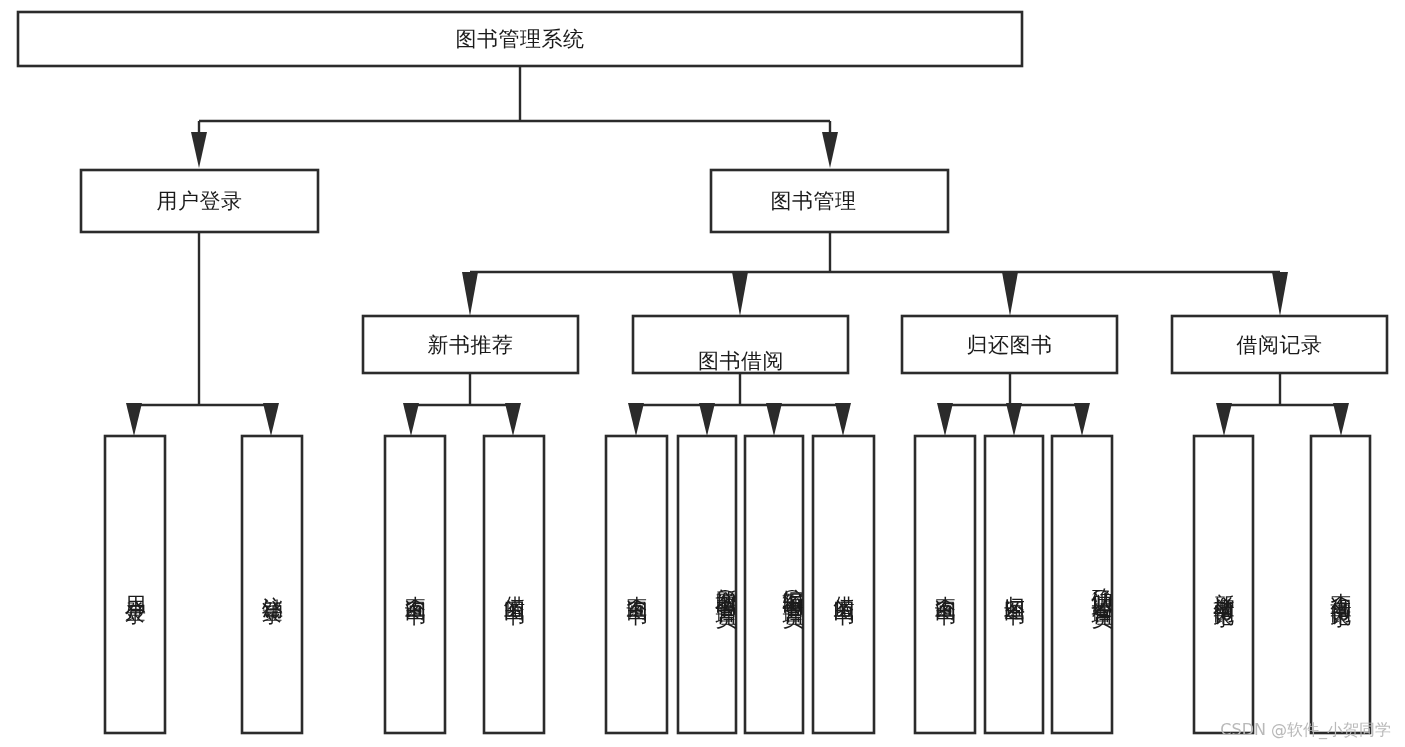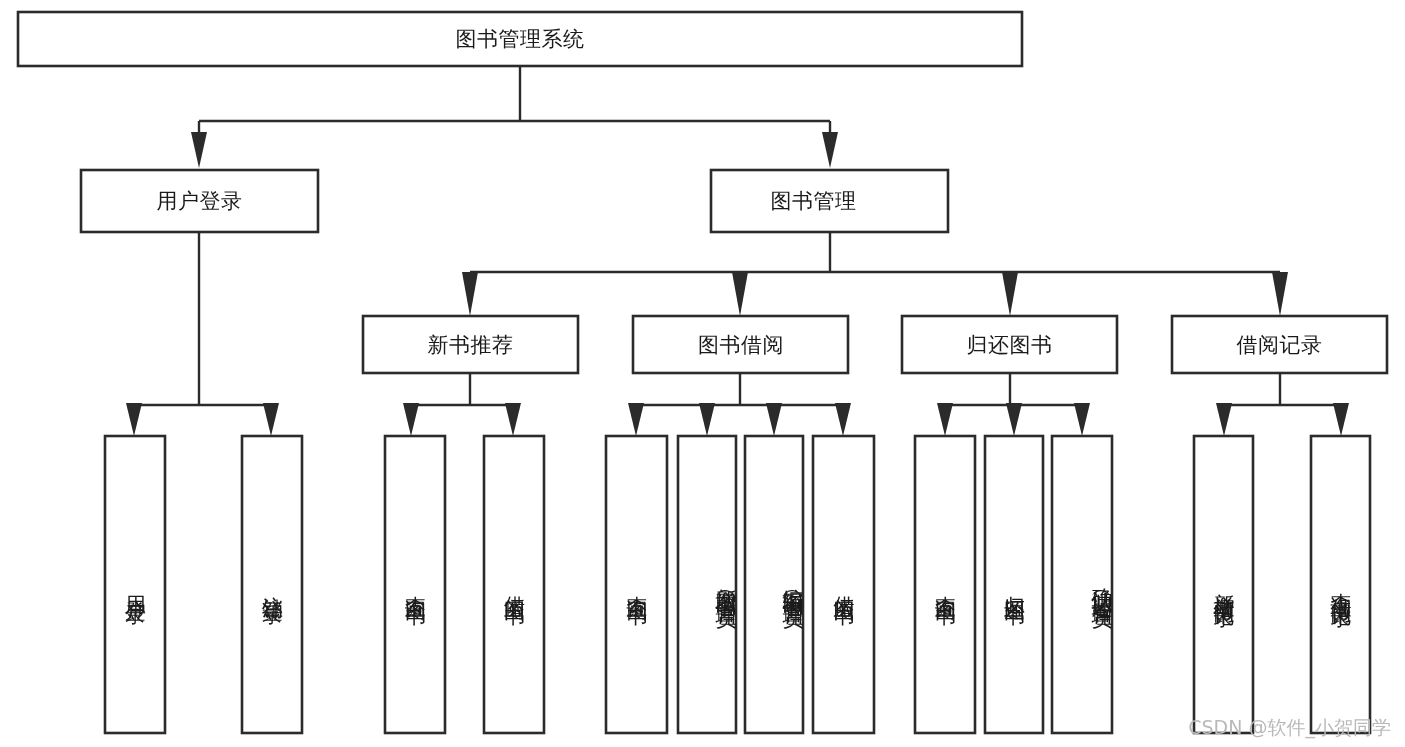--- a/index.html
+++ b/index.html
@@ -69,21 +69,21 @@
     writing-mode: vertical-rl;
     text-orientation: upright;
     letter-spacing: 3px;
     line-height: 1;
     pointer-events: none;
   }
   .watermark {
     position: absolute;
     right: 14px;
     bottom: 6px;
-    font-size: 19px;
+    font-size: 16px;
     color: #b9b9b9;
     font-family: "DejaVu Sans", "Liberation Sans", sans-serif;
     white-space: nowrap;
     pointer-events: none;
   }
 </style>
 </head>
 <body>
 
 <div id="diagram-root">
@@ -163,21 +163,21 @@
     <rect class="leaf-box" x="1311" y="436" width="59" height="297"></rect>
 
   </svg>
 
   <div class="node-label" style="left:18px; top:12px; width:1004px; height:54px;">图书管理系统</div>
 
   <div class="node-label" style="left:81px; top:170px; width:237px; height:62px;">用户登录</div>
   <div class="node-label" style="left:711px; top:170px; width:205px; height:62px;">图书管理</div>
 
   <div class="node-label" style="left:363px; top:316px; width:215px; height:57px;border-radius:28px;">新书推荐</div>
-  <div class="node-label" style="left:633px; top:316px; width:216px; height:57px;">图书借阅</div>
+  <div class="node-label" style="left:633px; top:332px; width:216px; height:57px;">图书借阅</div>
   <div class="node-label" style="left:902px; top:316px; width:215px; height:57px;">归还图书</div>
   <div class="node-label" style="left:1172px; top:316px; width:215px; height:57px;">借阅记录</div>
 
   <div class="leaf-label" style="left:105px; top:436px; width:60px; height:297px;">用户登录</div>
   <div class="leaf-label" style="left:242px; top:436px; width:60px; height:297px;">注销登录</div>
 
   <div class="leaf-label" style="left:385px; top:436px; width:60px; height:297px;">查询图书</div>
   <div class="leaf-label" style="left:484px; top:436px; width:60px; height:297px;">借阅图书</div>
 
   <div class="leaf-label" style="left:606px; top:436px; width:61px; height:297px;">查询图书</div>

